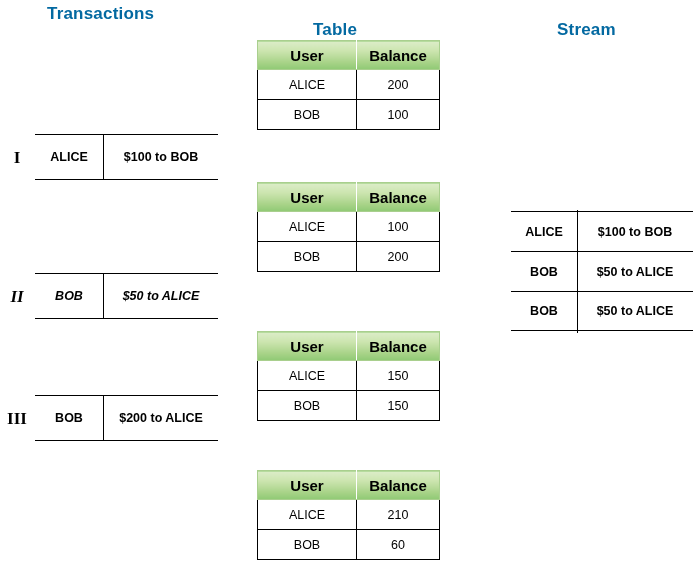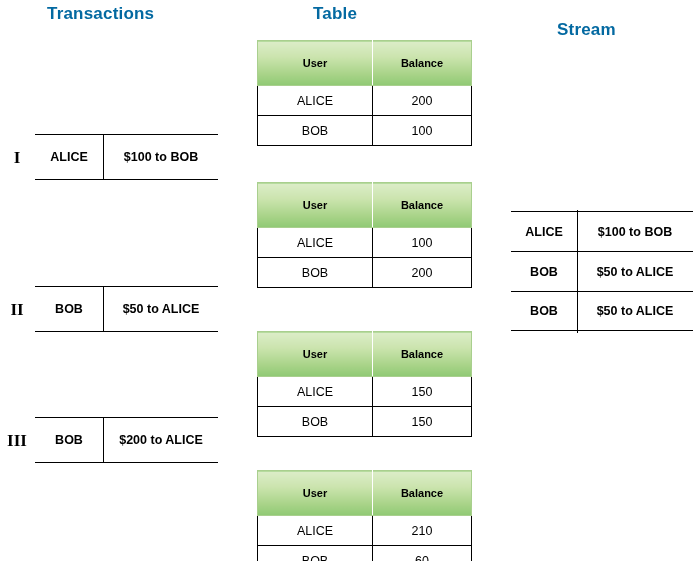--- a/index.html
+++ b/index.html
@@ -18,40 +18,40 @@
 
   .col-title {
     position: absolute;
     font-size: 17px;
     font-weight: bold;
     color: #0369a1;
     letter-spacing: 0.2px;
     white-space: nowrap;
   }
   #title-transactions { left: 47px;  top: 4px; }
-  #title-table        { left: 313px; top: 4px; }
+  #title-table        { left: 313px; top: 20px; }
   #title-stream       { left: 557px; top: 20px; }
 
   
   .balance-table {
     position: absolute;
     left: 257px;
     width: 180px;
     border-collapse: collapse;
     table-layout: fixed;
   }
   .balance-table th {
     height: 28px;
-    font-size: 11px;
+    font-size: 15px;
     font-weight: bold;
     color: #000000;
     text-align: center;
     background: linear-gradient(to bottom, #dcedc8 0%, #cbe4ae 35%, #a8d388 75%, #8fc974 100%);
     border: 1px solid #a9cf8e;
-    padding: 8px;
+    padding: 0;
   }
   .balance-table th.th-left  { width: 98px; border-right: 1px solid #ffffff; }
   .balance-table th.th-right { width: 82px; }
   .balance-table td {
     height: 29px;
     font-size: 12.5px;
     text-align: center;
     color: #000000;
     background: #ffffff;
     border: 1px solid #000000;
@@ -66,22 +66,22 @@
   #balance-table-3 { top: 470px; }
 
   
   .txn-group {
     position: absolute;
     left: 0;
     width: 250px;
     height: 48px;
   }
   #txn-group-0 { top: 134px; }
-  #txn-group-1 { top: 286px; }
-  #txn-group-2 { top: 417px; }
+  #txn-group-1 { top: 273px; font-style: italic; }
+  #txn-group-2 { top: 395px; }
 
   .txn-numeral {
     position: absolute;
     left: 2px;
     top: 14px;
     width: 30px;
     text-align: center;
     font-family: "Liberation Serif", serif;
     font-size: 17px;
     font-weight: bold;

